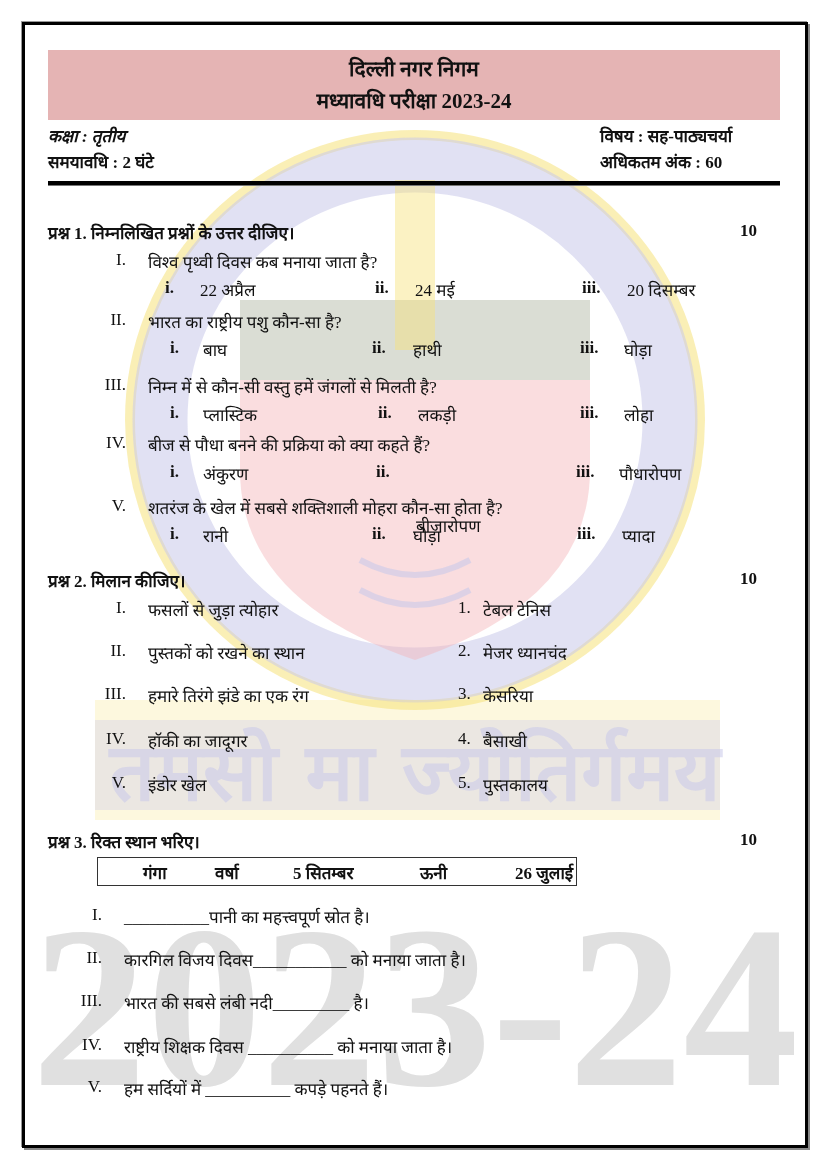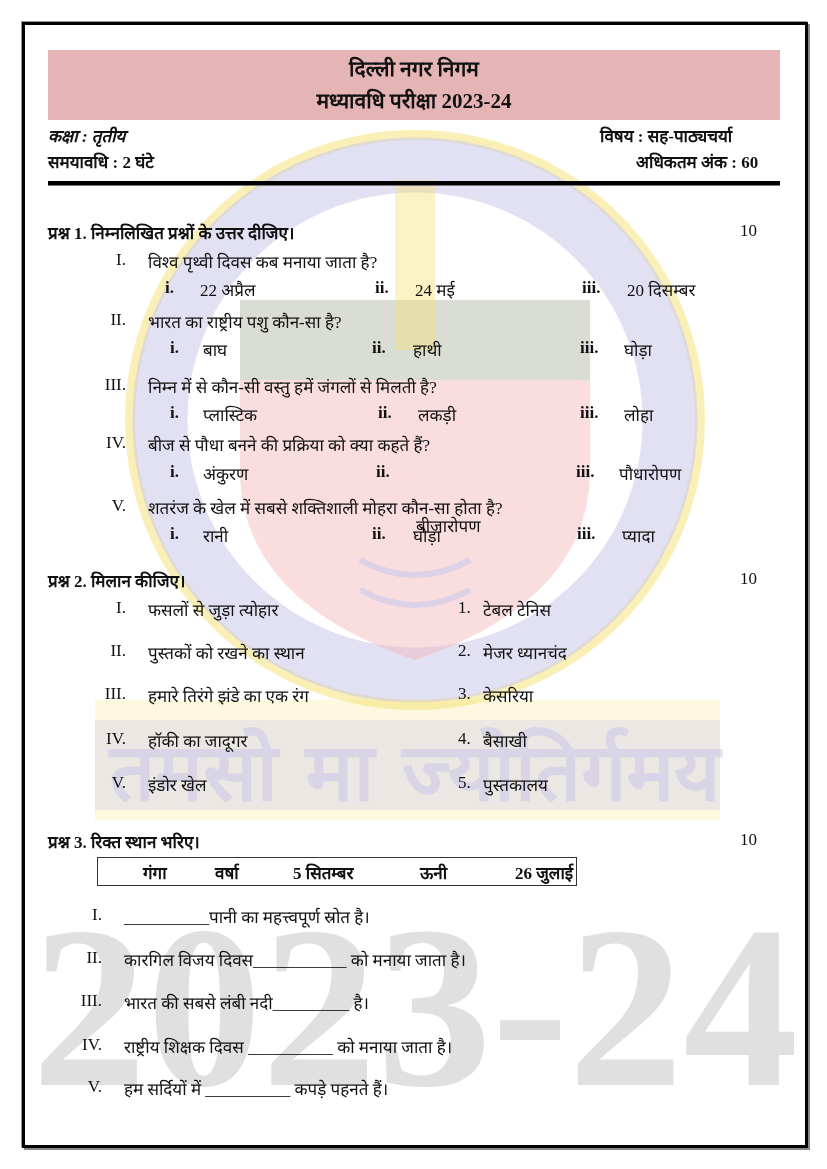--- a/index.html
+++ b/index.html
@@ -9,21 +9,21 @@
            border: 3px solid #000; box-shadow: 2px 2px 0 #888, -1px -1px 0 #999; background: #fff; }
   
   .wm { position: absolute; left: 0; top: 0; width: 827px; height: 1169px; pointer-events: none; }
   .content { position: absolute; left: 0; top: 0; width: 827px; height: 1169px; }
   .hdr-band { position: absolute; left: 48px; top: 50px; width: 732px; height: 70px; background: #e5b4b4; }
   .hdr-l1 { position: absolute; left: 48px; width: 732px; top: 54px; text-align: center; font-size: 21px; font-weight: bold; }
   .hdr-l2 { position: absolute; left: 48px; width: 732px; top: 86px; text-align: center; font-size: 21px; font-weight: bold; }
   .meta { position: absolute; font-size: 17px; font-weight: bold; }
   .rule { position: absolute; left: 48px; top: 181px; width: 732px; height: 4px; background: #000; border-bottom: 1px solid #777; }
   .qh { position: absolute; left: 48px; font-size: 17px; font-weight: bold; }
-  .marks { position: absolute; left: 740px; font-size: 17px; font-weight: normal; }
+  .marks { position: absolute; left: 740px; font-size: 17px; font-weight: bold; }
   .t { position: absolute; font-size: 17px; white-space: nowrap; }
   .rn { position: absolute; font-size: 17px; text-align: right; width: 40px; }
   .wordbox { position: absolute; left: 97px; top: 857px; width: 478px; height: 27px; border: 1.5px solid #333; }
   .wordbox span { position: absolute; top: 3px; font-weight: bold; font-size: 17px; margin-left: 37px; }
 </style>
 </head>
 <body>
 
 <div class="frame"></div>
 
@@ -41,21 +41,21 @@
 </svg>
 
 <div class="content">
   <div class="hdr-band"></div>
   <div class="hdr-l1">दिल्ली नगर निगम</div>
   <div class="hdr-l2">मध्यावधि परीक्षा 2023-24</div>
 
   <div class="meta" style="left:48px;top:124px;font-style:italic;">कक्षा : तृतीय</div>
   <div class="meta" style="left:48px;top:150px;">समयावधि : 2 घंटे</div>
   <div class="meta" style="left:600px;top:124px;">विषय  : सह-पाठ्यचर्या</div>
-  <div class="meta" style="left:600px;top:150px;margin-left:36px;">अधिकतम अंक : 60</div>
+  <div class="meta" style="left:600px;top:150px;">अधिकतम अंक : 60</div>
   <div class="rule"></div>
 
   <div class="qh" style="top:221px;">प्रश्न 1. निम्नलिखित प्रश्नों के उत्तर दीजिए।</div>
   <div class="marks" style="top:221px;">10</div>
 
   <div class="rn" style="left:86px;top:250px;">I.</div>
   <div class="t" style="left:148px;top:250px;">विश्व पृथ्वी दिवस कब मनाया जाता है?</div>
   <div class="t" style="left:165px;top:278px;font-weight:bold">i.</div>
   <div class="t" style="left:200px;top:278px;">22 अप्रैल</div>
   <div class="t" style="left:375px;top:278px;font-weight:bold">ii.</div>

